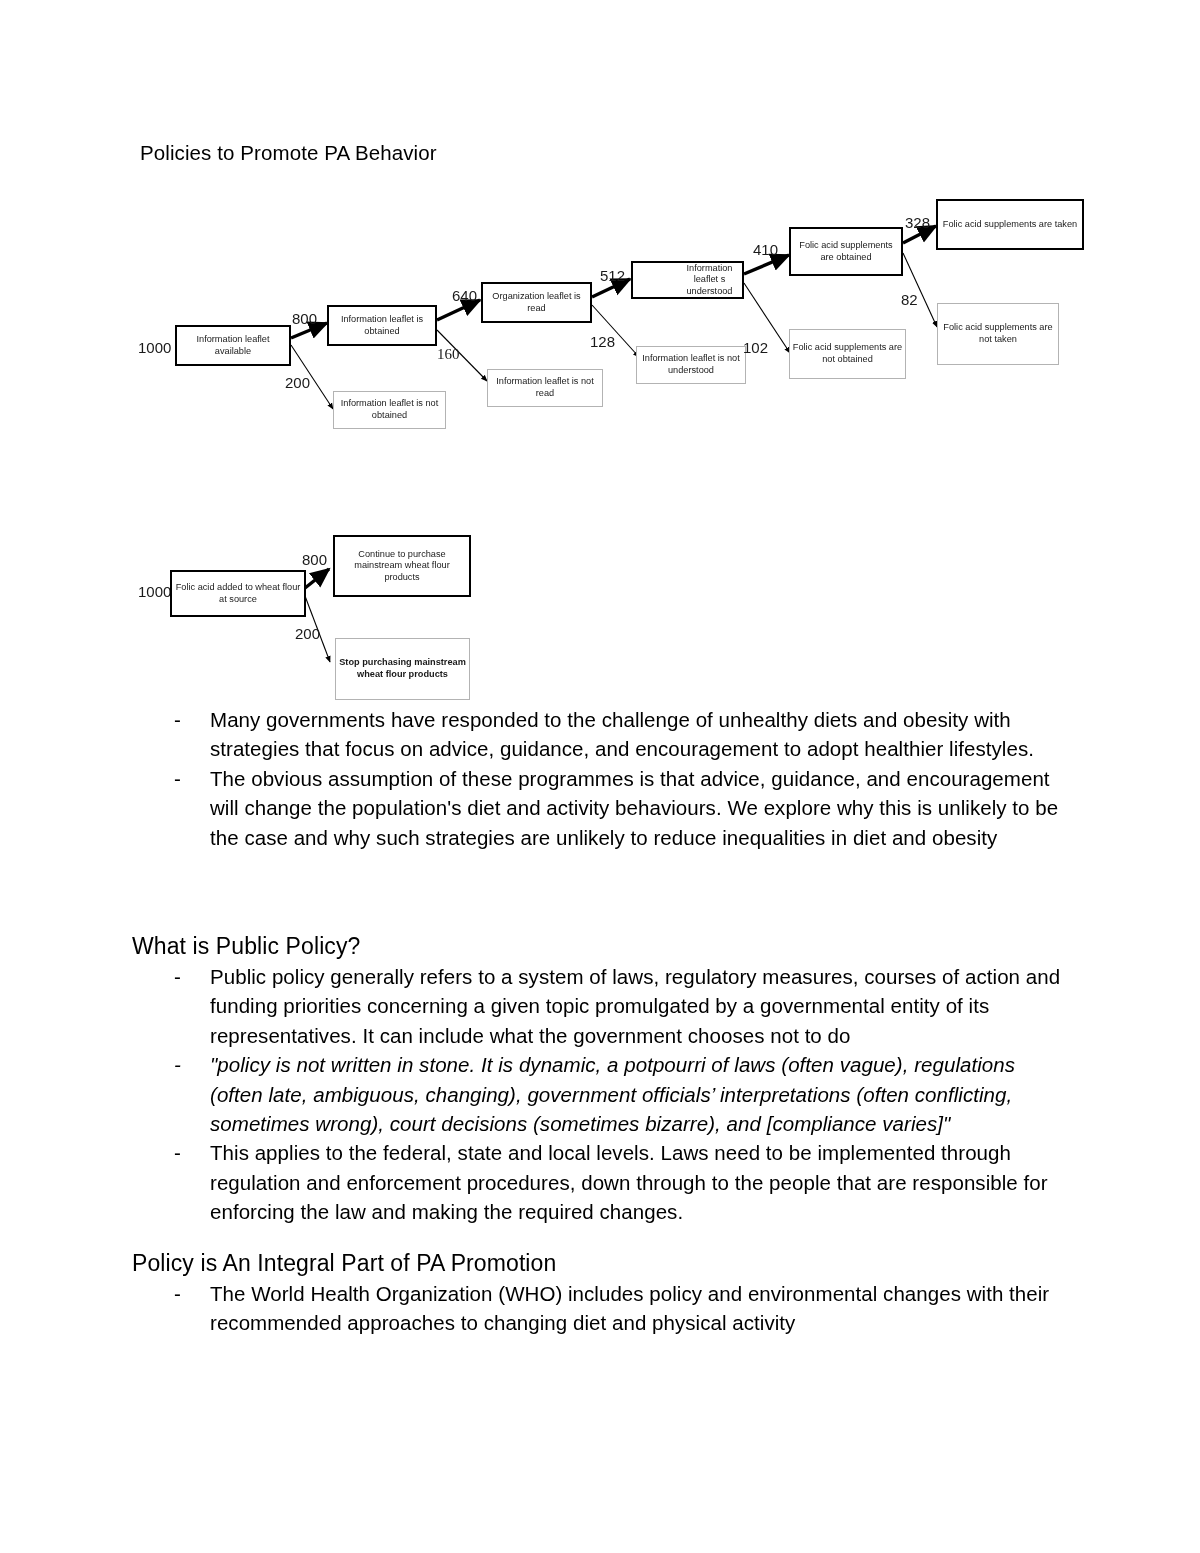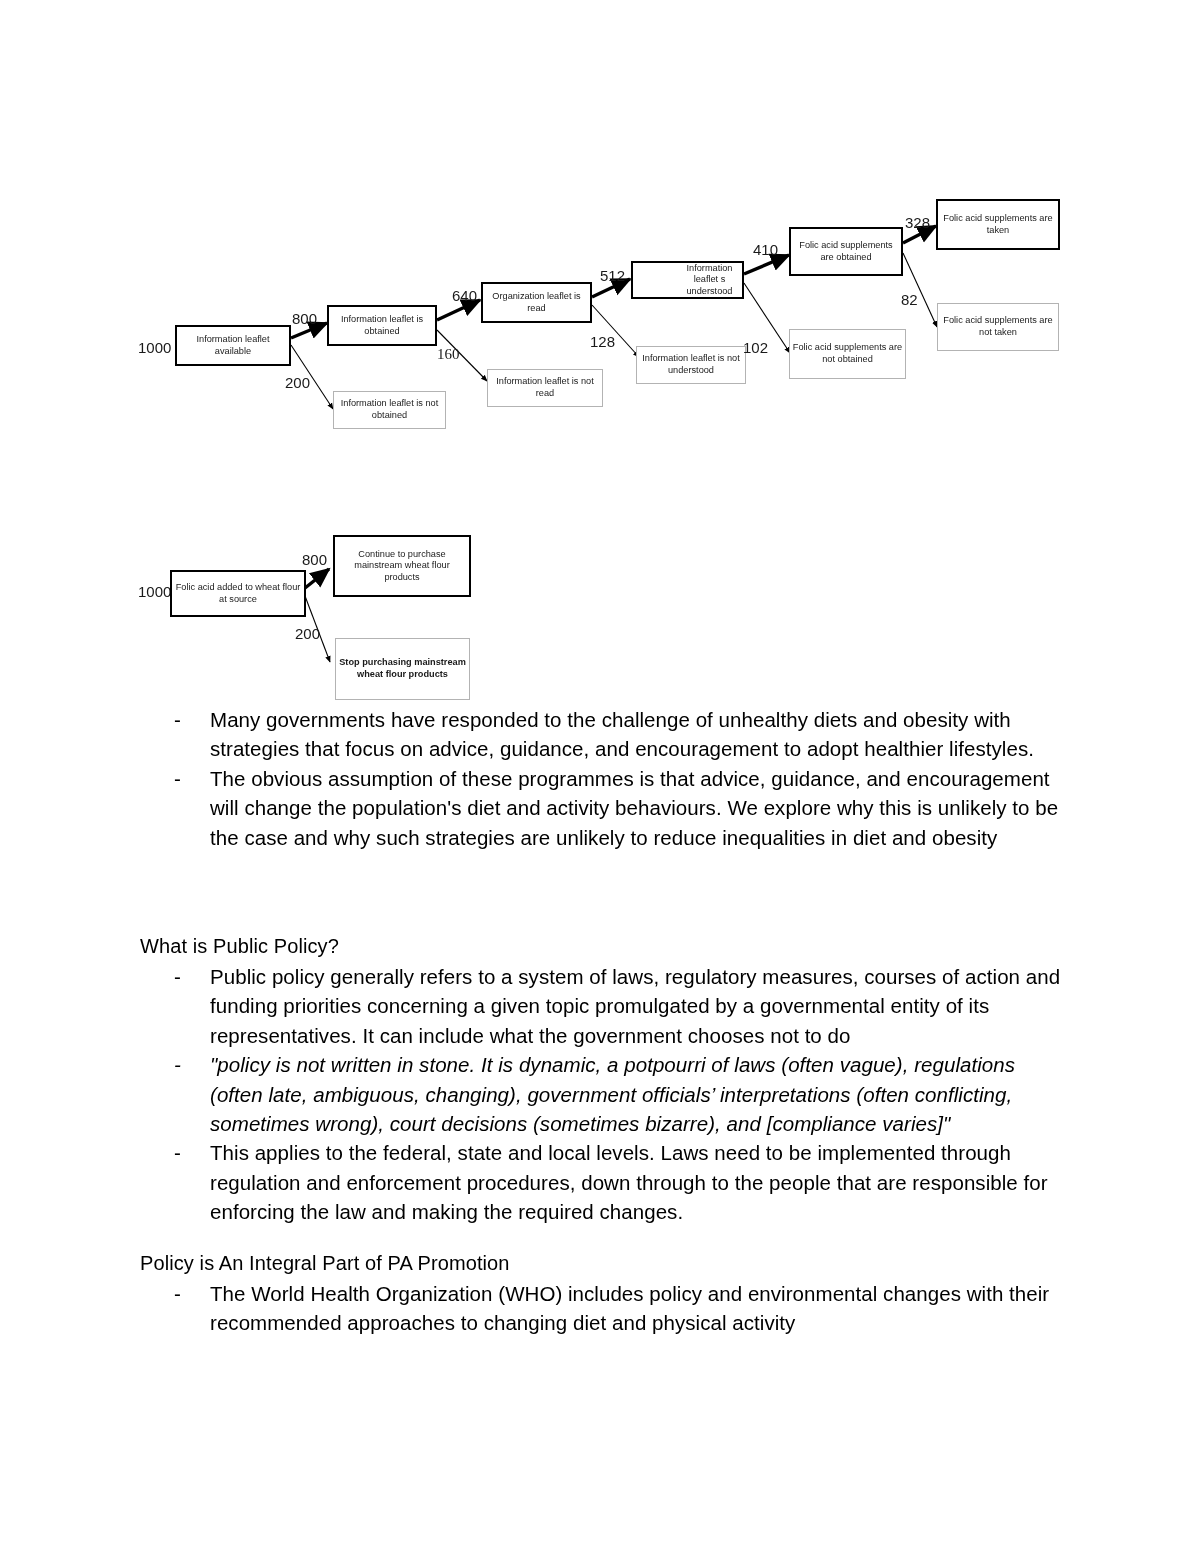--- a/index.html
+++ b/index.html
@@ -26,22 +26,22 @@
     position: absolute;
     left: 140px;
     top: 139px;
     font-size: 20.5px;
     line-height: 28px;
     letter-spacing: 0.1px;
     white-space: nowrap;
   }
   .section-head {
     position: absolute;
-    left: 140px;
-    font-size: 20px;
+    left: 132px;
+    font-size: 23px;
     line-height: 28px;
     letter-spacing: 0.1px;
     white-space: nowrap;
   }
   .bullet-list {
     position: absolute;
     left: 140px;
     width: 925px;
     margin: 0;
     padding: 0;
@@ -99,20 +99,21 @@
     left: 0;
     top: 0;
     overflow: visible;
   }
 </style>
 </head>
 <body>
 
 <div class="page">
 
+  <div class="doc-title">Policies to Promote PA Behavior</div>
 
   <div class="chart" style="left:0px; top:0px; width:1200px; height:450px;">
 
     <svg width="1200" height="450">
       <defs>
         <marker id="ah-heavy" markerWidth="7" markerHeight="7" refX="5.4" refY="3" orient="auto">
           <path d="M0,0.3 L6,3 L0,5.7 z" fill="#000000"></path>
         </marker>
         <marker id="ah-light" markerWidth="7" markerHeight="7" refX="5.4" refY="3" orient="auto">
           <path d="M0,0.5 L6,3 L0,5.5 z" fill="#000000"></path>
@@ -189,27 +190,27 @@
     </div>
 
     <div class="edge-label" style="left:743px; top:317px;margin-top:25px;">102</div>
 
     <div class="node secondary" style="left:789px; top:329px; width:117px; height:50px;">
       <span>Folic acid supplements are not obtained</span>
     </div>
 
     <div class="edge-label" style="left:905px; top:217px;">328</div>
 
-    <div class="node primary" style="left:936px; top:199px; width:124px; height:51px;">
+    <div class="node primary" style="left:936px; top:199px; width:148px; height:51px;">
       <span>Folic acid supplements are taken</span>
     </div>
 
     <div class="edge-label" style="left:901px; top:294px;">82</div>
 
-    <div class="node secondary" style="left:937px; top:303px; width:122px; height:48px;">
+    <div class="node secondary" style="left:937px; top:303px; width:122px; height:62px;">
       <span>Folic acid supplements are not taken</span>
     </div>
   </div>
 
   <div class="chart" style="left:0px; top:0px; width:1200px; height:720px;">
 
     <svg width="1200" height="720">
 
       <path d="M305,588 L329,569" stroke="#000" stroke-width="3.4" fill="none" marker-end="url(#ah-heavy)"></path>
 

